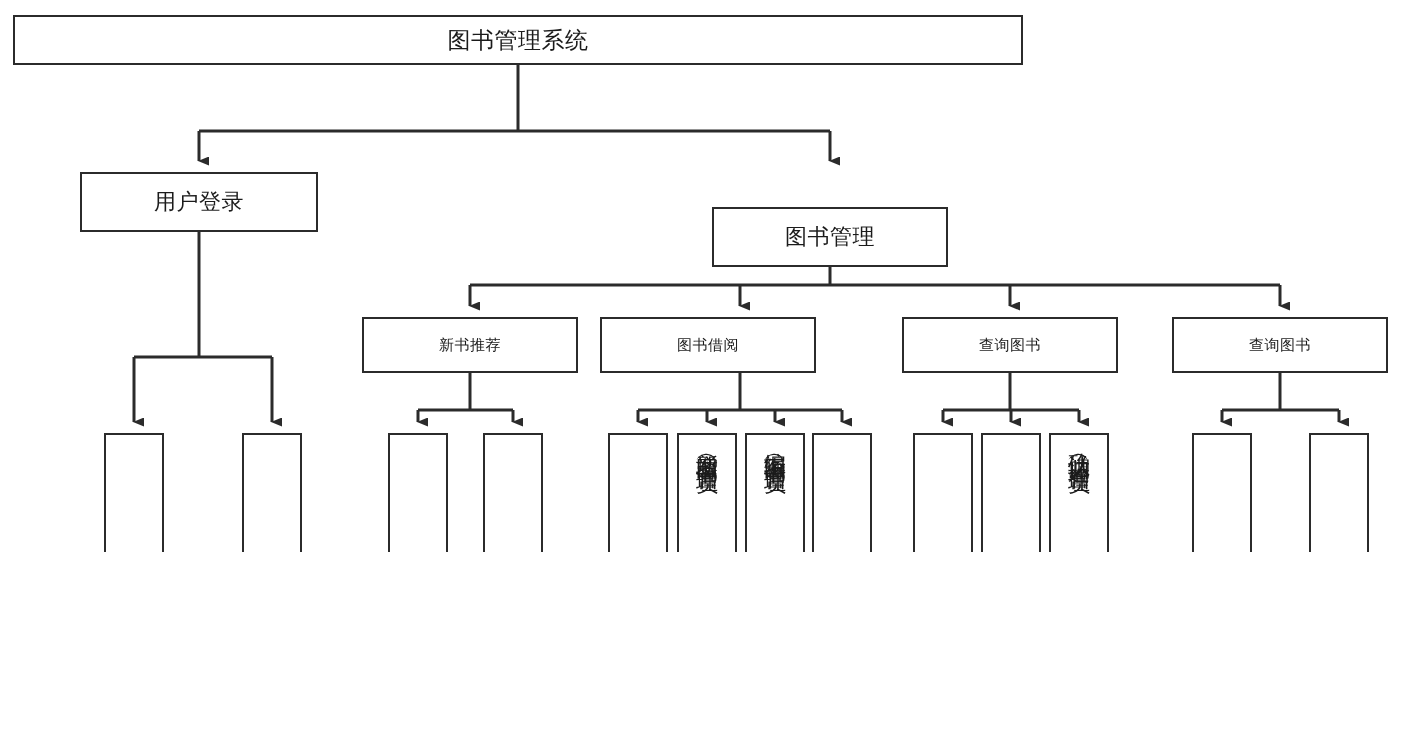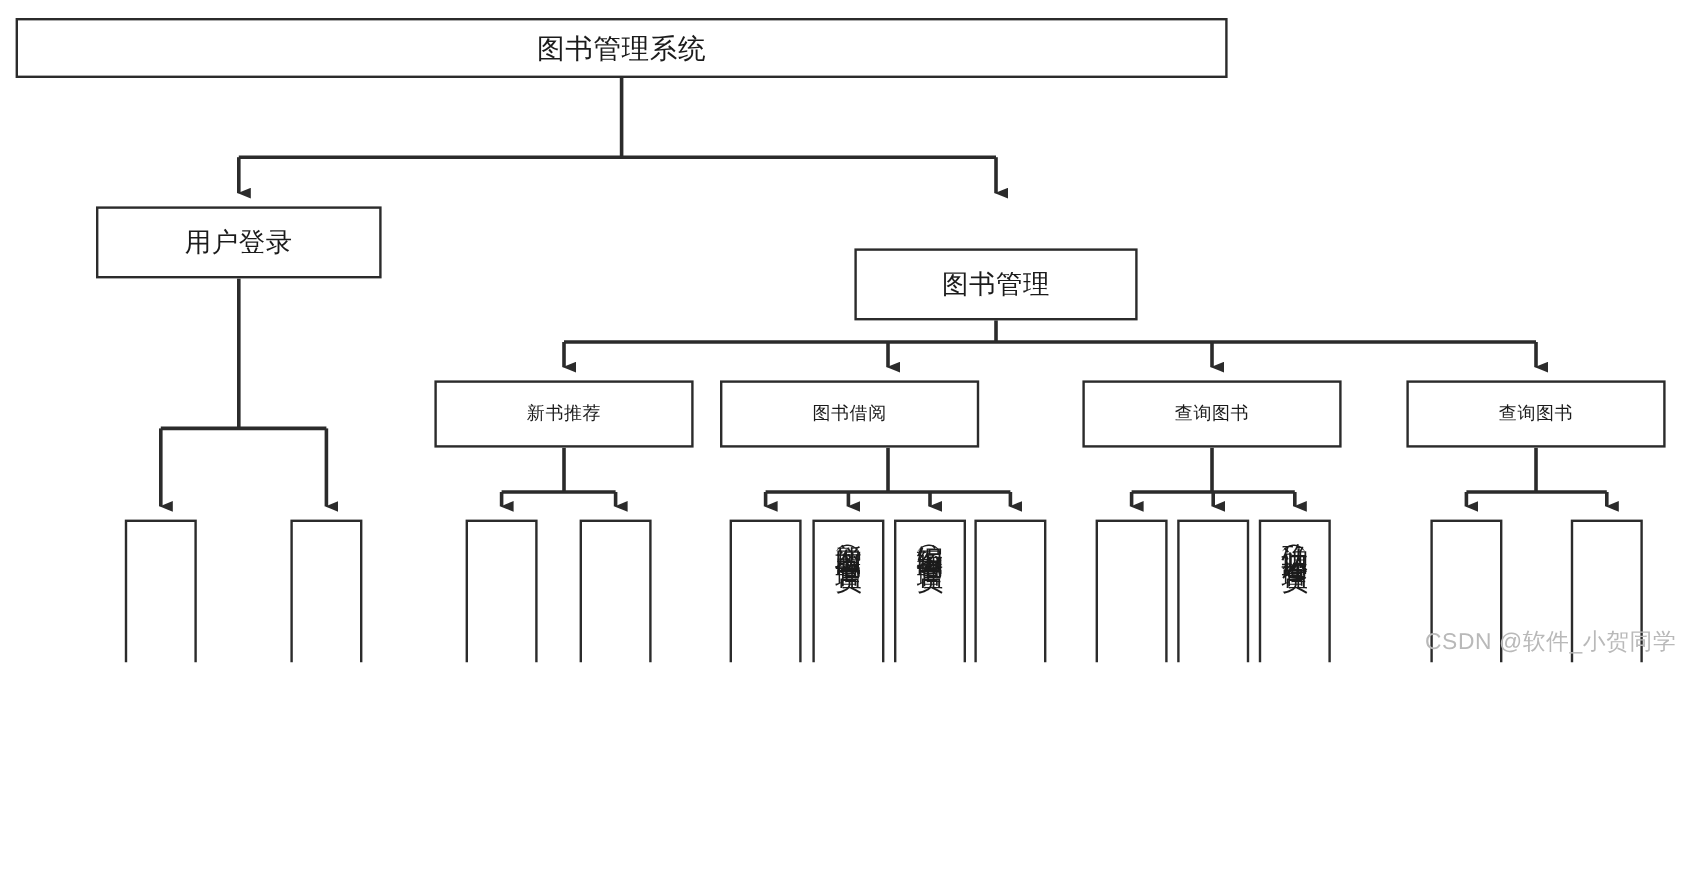--- a/index.html
+++ b/index.html
@@ -167,14 +167,13 @@
         <span class="lbl">确认归还（管理员）</span>
       </div>
       <div class="node leaf anchor-middle" style="left: 1192px; top: 433px; width: 60px; height: 300px;">
         <span class="lbl">新增借阅记录</span>
       </div>
       <div class="node leaf anchor-middle" style="left: 1309px; top: 433px; width: 60px; height: 300px;">
         <span class="lbl">查询借阅记录</span>
       </div>
     </div>
 
-  <div class="wm">CSDN @软件_小贺同学</div>
 </div>
 
 </body></html>

